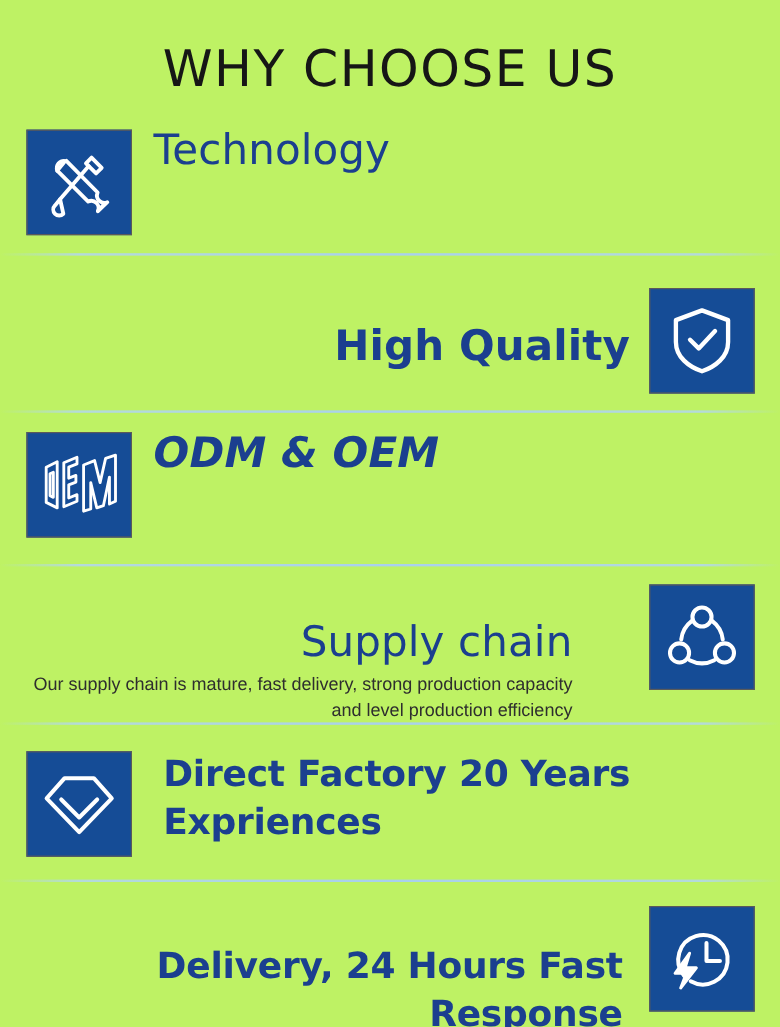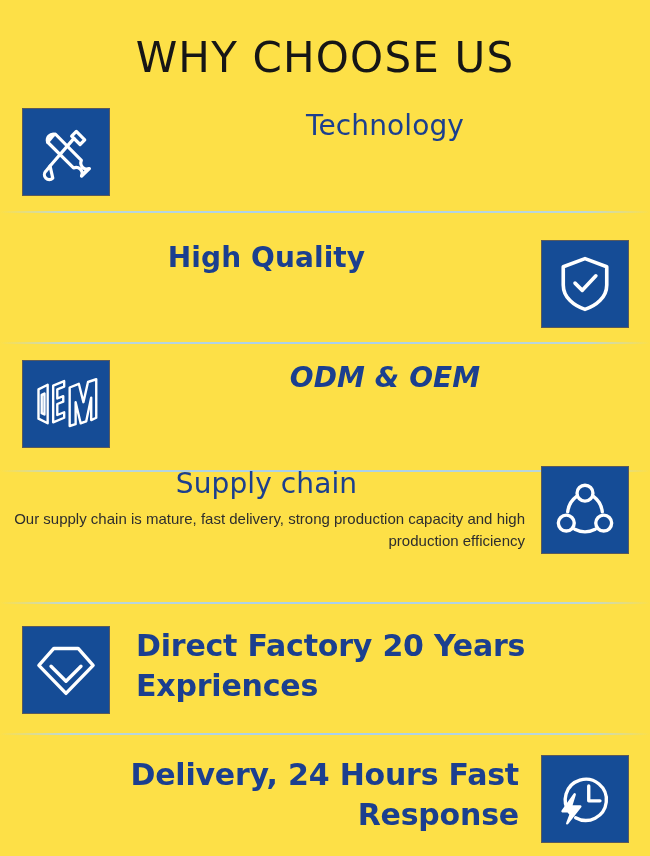--- a/index.html
+++ b/index.html
@@ -9,21 +9,21 @@
     height: 856px;
     background: #ffffff;
     font-family: "Liberation Sans", sans-serif;
     -webkit-font-smoothing: antialiased;
   }
 
   .page {
     position: relative;
     width: 650px;
     height: 856px;
-    background: #fde047;
+    background: #bef264;
     overflow: hidden;
   }
 
   
   .page-title {
     position: absolute;
     left: 0;
     top: 34px;
     width: 650px;
     text-align: center;
@@ -60,31 +60,31 @@
 
   .feature-text {
     flex: 1 1 auto;
     padding-left: 18px;
     padding-right: 8px;
   }
   .feature.reverse .feature-text {
     padding-left: 8px;
     padding-right: 16px;
     text-align: right;
+    margin-top: 31px;
   }
 
   .feature-title {
     font-family: "DejaVu Sans", sans-serif;
-    font-size: 28px;
+    font-size: 35px;
     line-height: 36px;
     font-weight: 400;
     color: #1B3F8F;
     letter-spacing: 0.1px;
     white-space: nowrap;
-    text-align: center;
   }
   .feature-title.bold { font-weight: 700; }
 
   .feature-desc {
     margin-top: 6px;
     font-family: "Liberation Sans", sans-serif;
     font-size: 15px;
     line-height: 22px;
     color: #2e2e2e;
   }
@@ -117,21 +117,21 @@
         rgba(178,214,240,0) 100%);
   }
 
   
   #feature-0 { top: 108px; }
   #div-0     { top: 211px; }
   #feature-1 { top: 240px; }
   #div-1     { top: 342px; }
   #feature-2 { top: 360px; }
   #div-2     { top: 470px; }
-  #feature-3 { top: 466px; }
+  #feature-3 { top: 487px; gap: 48px; }
   #div-3     { top: 602px; }
   #feature-4 { top: 626px; }
   #div-4     { top: 733px; }
   #feature-5 { top: 755px; }
 
   #feature-0 { padding-left: 22px; }
   #feature-2 { padding-left: 22px; font-style: italic; }
   #feature-4 { padding-left: 22px; }
   #feature-1 { padding-right: 21px; }
   #feature-3 { padding-right: 21px; }
@@ -201,21 +201,21 @@
         <circle cx="32" cy="13" r="8.5"></circle>
         <circle cx="12" cy="45" r="8.5"></circle>
         <circle cx="52" cy="45" r="8.5"></circle>
         <path d="M13.5 33 A24 24 0 0 1 23 16.5"></path>
         <path d="M41 16.5 A24 24 0 0 1 50.5 33"></path>
         <path d="M21 51.5 A24 24 0 0 0 43 51.5"></path>
       </svg>
     </div>
     <div class="feature-text">
       <div class="feature-title">Supply chain</div>
-      <div class="feature-desc">Our supply chain is mature, fast delivery, strong production capacity and high production efficiency</div>
+      <div class="feature-desc">Our supply chain is mature, fast delivery, strong production capacity and level production efficiency</div>
     </div>
   </div>
 
   <div class="divider" id="div-3"></div>
 
   <div class="feature big" id="feature-4">
     <div class="icon-box">
       <svg width="62" height="58" viewBox="0 0 66 62" fill="none" stroke="#ffffff" stroke-width="3.6" stroke-linecap="round" stroke-linejoin="round">
         <path d="M20 8 H46 L62 26 L33 56 L4 26 Z"></path>
         <path d="M17 27 L33 43 L49 27"></path>

